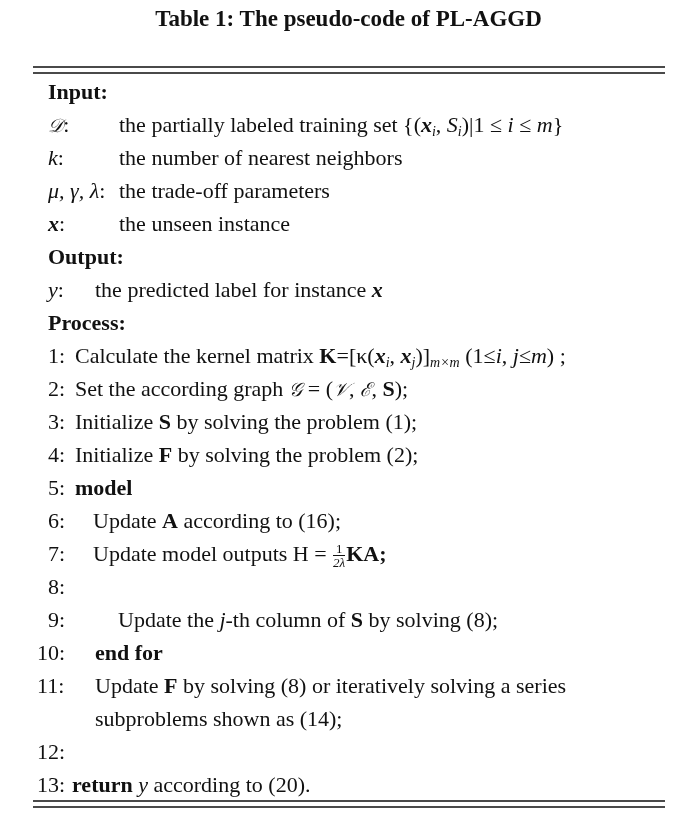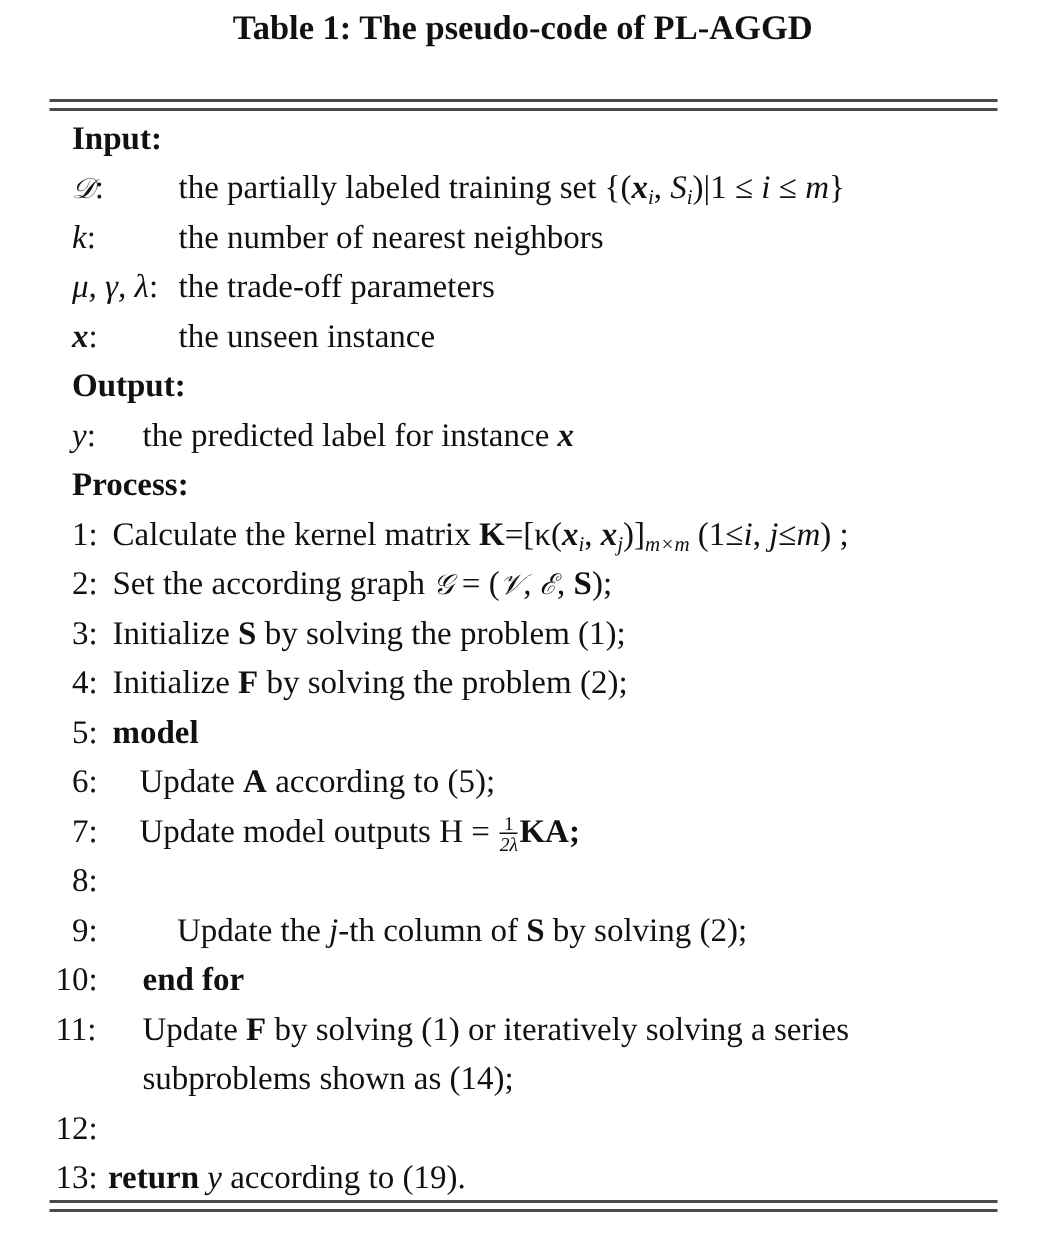--- a/index.html
+++ b/index.html
@@ -88,53 +88,53 @@
   <span style="left:75px"><span>Initialize </span><span class="b">F</span><span> by solving the problem (2);</span></span>
 </div>
 
 <div class="row" style="top:471px">
   <span style="left:48px">5:</span>
   <span class="b" style="left:75px">model</span>
 </div>
 
 <div class="row" style="top:504px">
   <span style="left:48px">6:</span>
-  <span style="left:93px"><span>Update </span><span class="b">A</span><span> according to (5);</span></span>
+  <span style="left:93px"><span>Update </span><span class="b">A</span><span> according to (16);</span></span>
 </div>
 
 <div class="row" style="top:537px">
   <span style="left:48px">7:</span>
   <span style="left:93px"><span>Update model outputs H = </span><span class="frac"><span class="num">1</span><span class="den i">2λ</span></span><span class="b">KA;</span></span>
 </div>
 
 <div class="row" style="top:570px">
   <span style="left:48px">8:</span>
 </div>
 
 <div class="row" style="top:603px">
   <span style="left:48px">9:</span>
-  <span style="left:118px"><span>Update the </span><span class="i">j</span><span>-th column of </span><span class="b">S</span><span> by solving (2);</span></span>
+  <span style="left:118px"><span>Update the </span><span class="i">j</span><span>-th column of </span><span class="b">S</span><span> by solving (8);</span></span>
 </div>
 
 <div class="row" style="top:636px">
   <span style="left:37px">10:</span>
   <span class="b" style="left:95px">end for</span>
 </div>
 
 <div class="row" style="top:669px">
   <span style="left:37px">11:</span>
-  <span style="left:95px"><span>Update </span><span class="b">F</span><span> by solving (1) or iteratively solving a series</span></span>
+  <span style="left:95px"><span>Update </span><span class="b">F</span><span> by solving (8) or iteratively solving a series</span></span>
 </div>
 <div class="row" style="top:702px">
   <span style="left:95px">subproblems shown as (14);</span>
 </div>
 
 <div class="row" style="top:735px">
   <span style="left:37px">12:</span>
 </div>
 
 <div class="row" style="top:768px">
   <span style="left:37px">13:</span>
-  <span style="left:72px"><span class="b">return</span><span class="i"> y</span><span> according to (19).</span></span>
+  <span style="left:72px"><span class="b">return</span><span class="i"> y</span><span> according to (20).</span></span>
 </div>
 
 <div class="rule" style="top:800px"></div>
 <div class="rule" style="top:806px"></div>
 
 </body></html>

